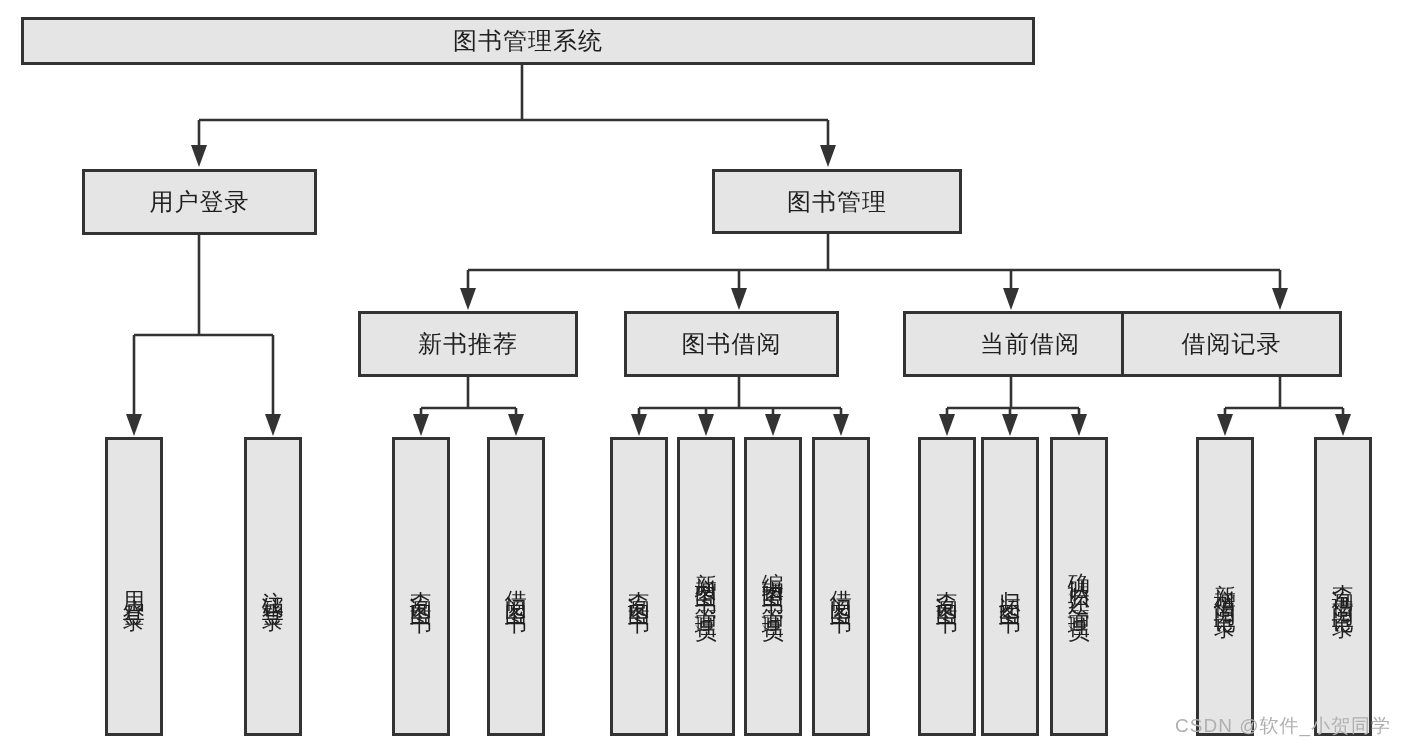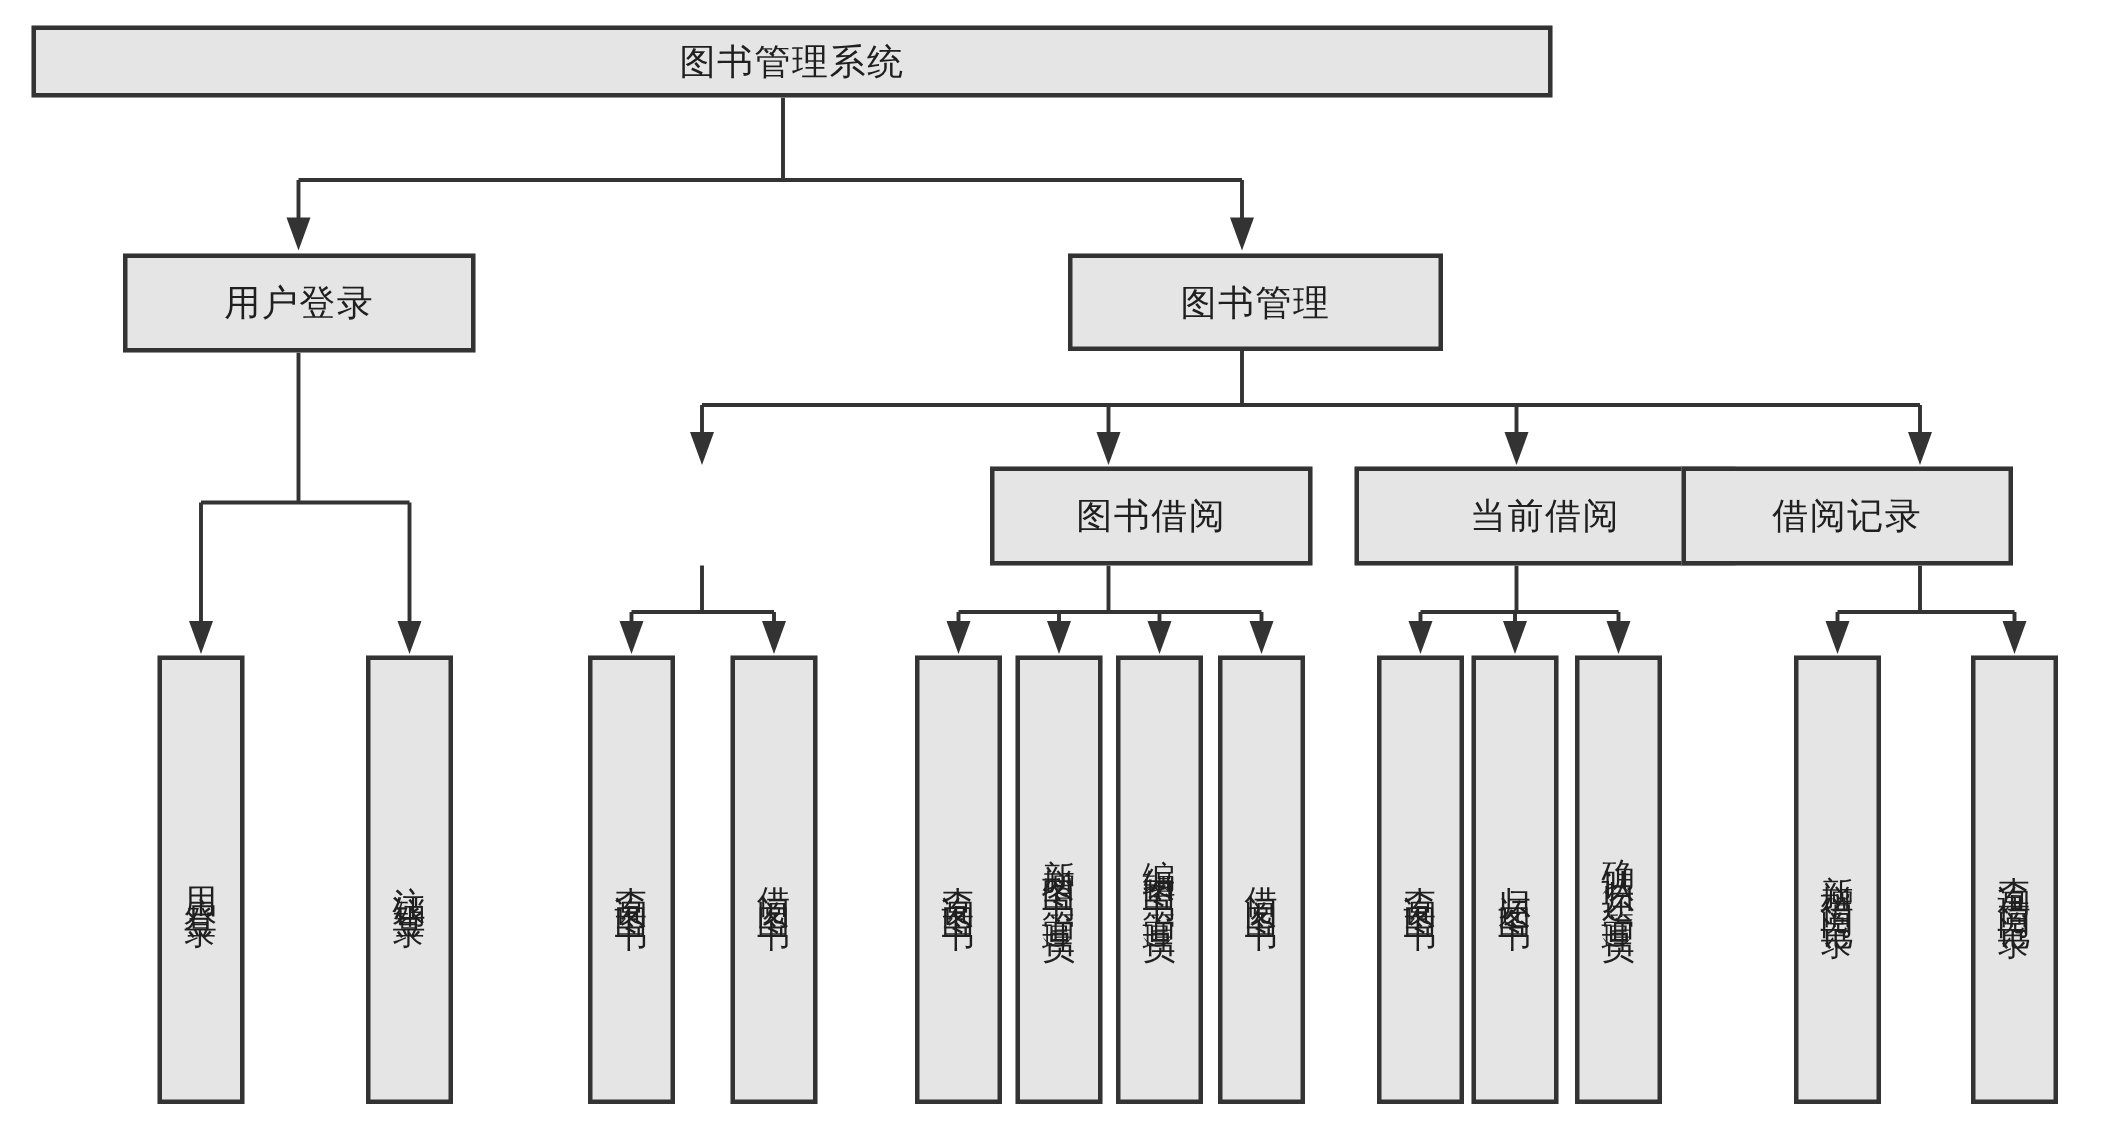--- a/index.html
+++ b/index.html
@@ -87,21 +87,24 @@
     <span>图书管理系统</span>
   </div>
 
   <div class="node hlabel" style="left:82px;top:169px;width:235px;height:66px">
     <span>用户登录</span>
   </div>
   <div class="node hlabel" style="left:712px;top:169px;width:250px;height:65px">
     <span>图书管理</span>
   </div>
 
-  <div class="node hlabel" style="left:660px;top:311px;width:215px;height:66px">
+  <div class="node hlabel" style="left:358px;top:311px;width:220px;height:66px">
+    <span>新书推荐</span>
+  </div>
+  <div class="node hlabel" style="left:624px;top:311px;width:215px;height:66px">
     <span>图书借阅</span>
   </div>
   <div class="node hlabel" style="left:903px;top:311px;width:254px;height:66px">
     <span>当前借阅</span>
   </div>
   <div class="node hlabel" style="left:1121px;top:311px;width:221px;height:66px">
     <span>借阅记录</span>
   </div>
 
   <div class="node leaf" style="left:105px;top:437px;width:58px;height:299px">
@@ -141,14 +144,15 @@
     <span class="vtext">确认归还（管理员）</span>
   </div>
 
   <div class="node leaf" style="left:1196px;top:437px;width:58px;height:299px">
     <span class="vtext">新增借阅记录</span>
   </div>
   <div class="node leaf" style="left:1314px;top:437px;width:58px;height:299px">
     <span class="vtext">查询借阅记录</span>
   </div>
 
+  <div class="watermark">CSDN @软件_小贺同学</div>
 
 </div>
 
 </body></html>

